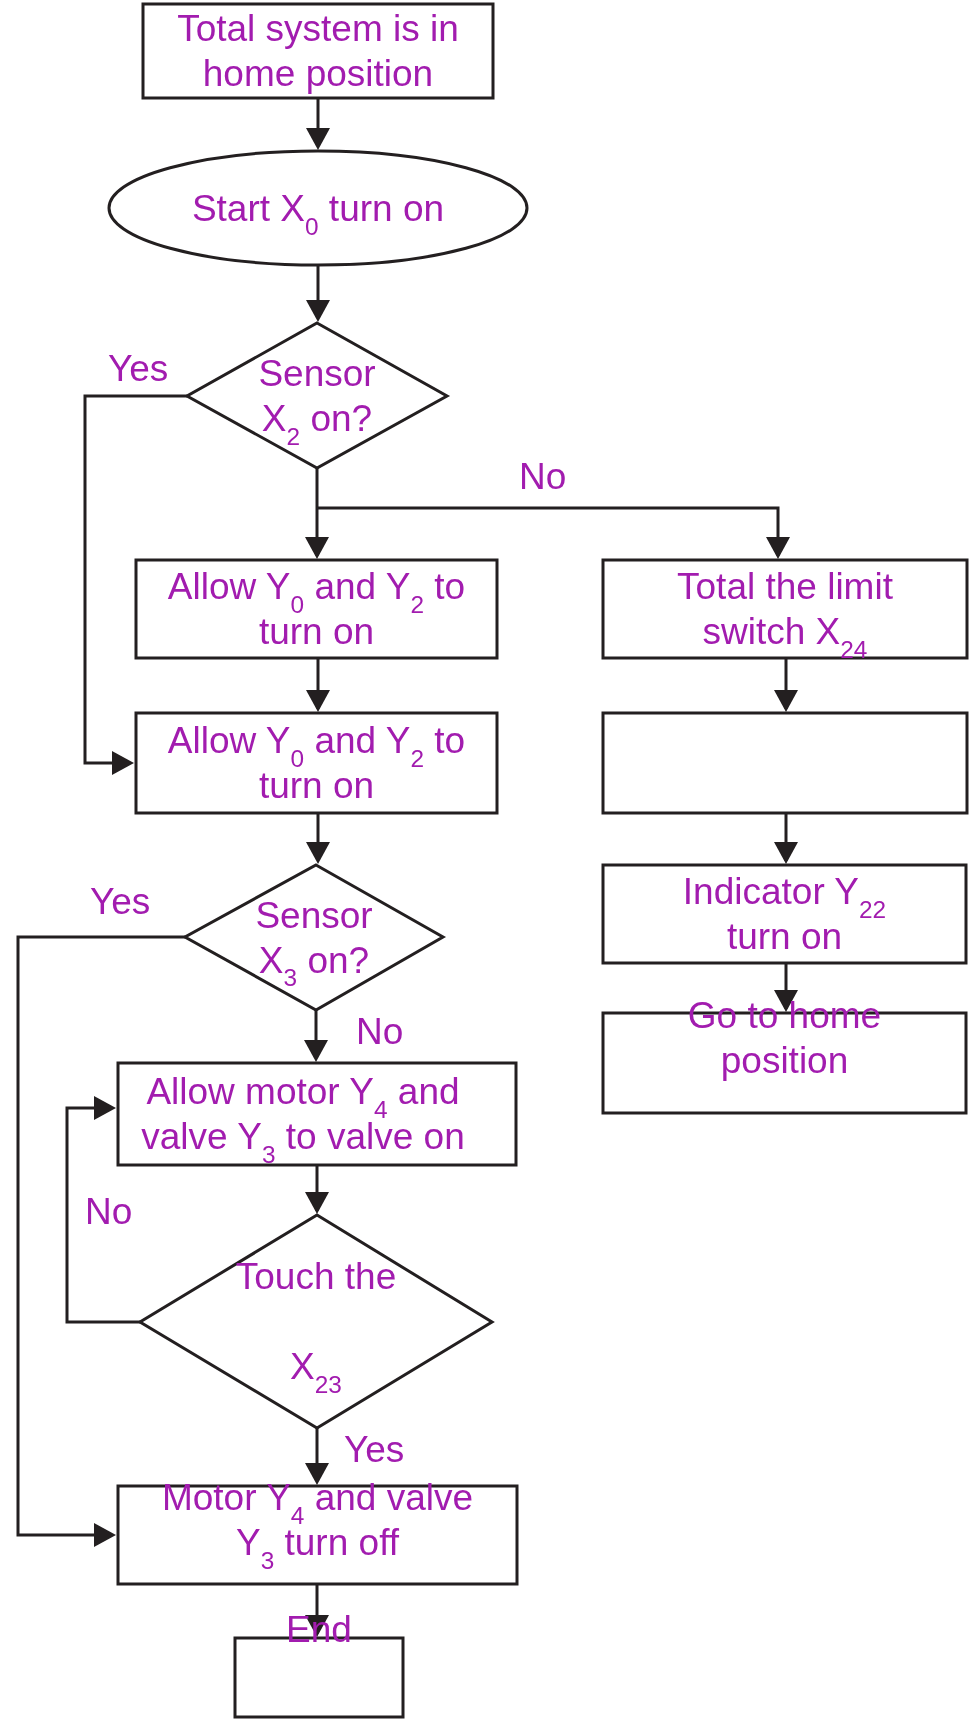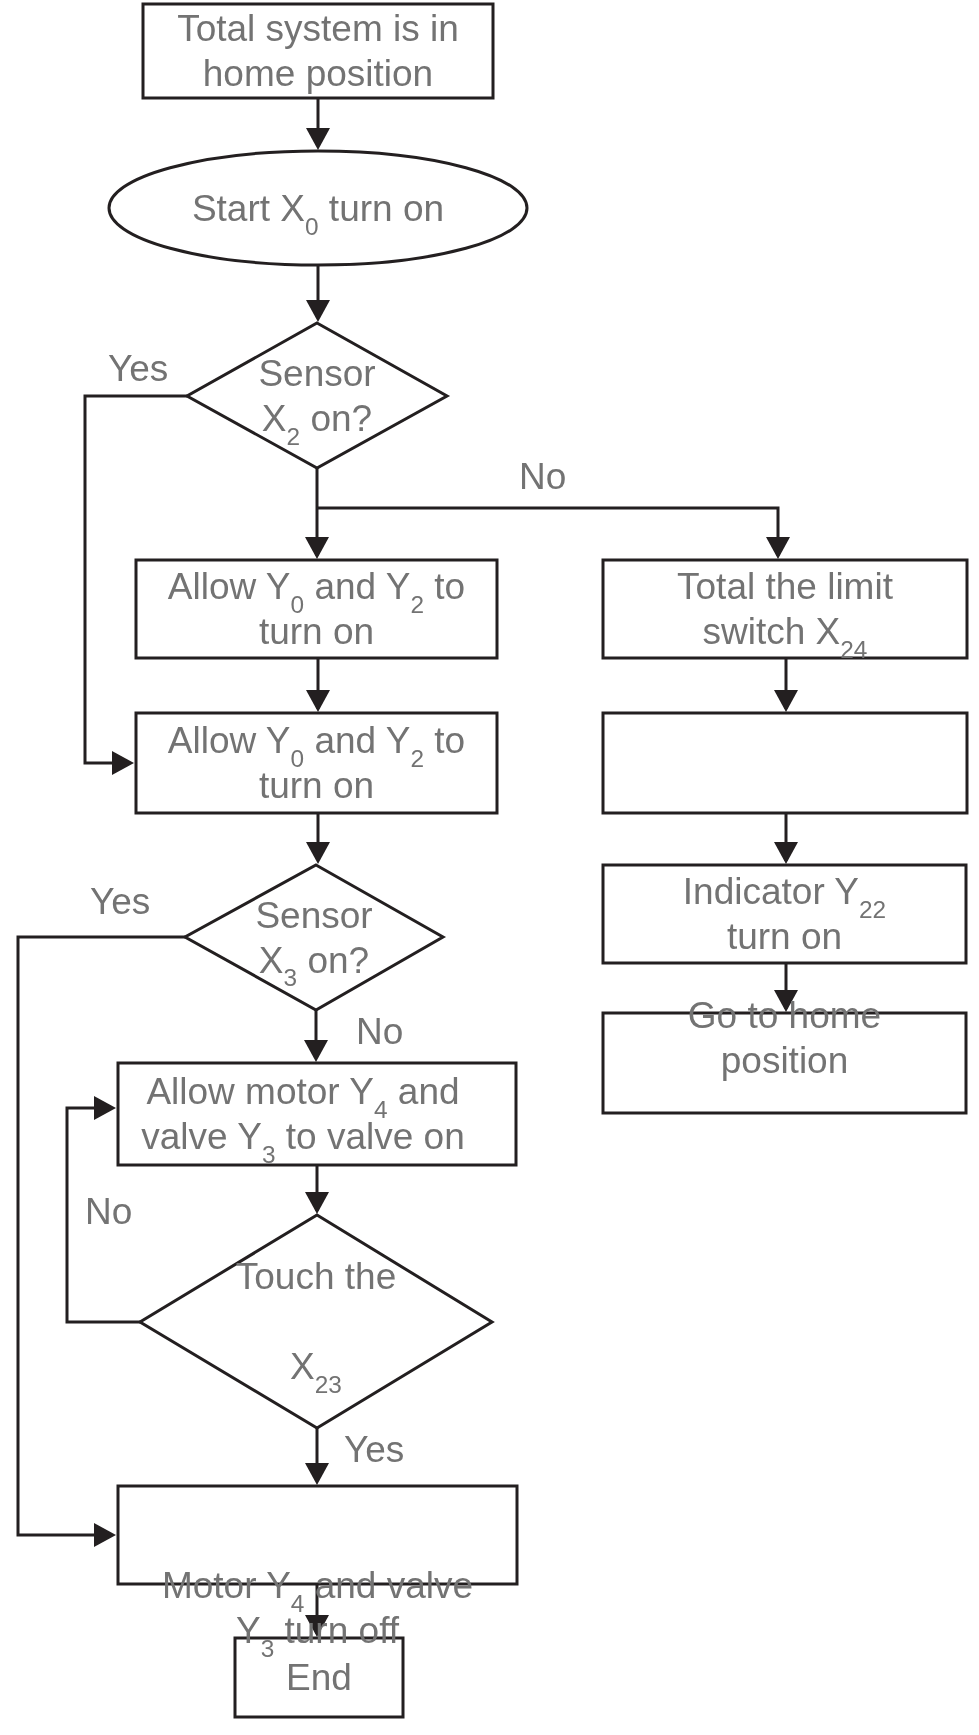--- a/index.html
+++ b/index.html
@@ -1,17 +1,17 @@
 <!DOCTYPE html>
 <html><head>
 <meta charset="utf-8">
 <style>
   html,body{margin:0;padding:0;background:#ffffff;}
   .canvas{position:relative;width:979px;height:1735px;background:#ffffff;
-          font-family:"Liberation Sans",sans-serif;color:#737373;overflow:hidden;}
+          font-family:"Liberation Sans",sans-serif;color:#a21caf;overflow:hidden;}
   .canvas svg{position:absolute;left:0;top:0;display:block;}
   .nt{position:absolute;display:flex;align-items:center;justify-content:center;
       text-align:center;font-size:37px;line-height:45px;}
   .nt .tx{white-space:nowrap;}
   sub{font-size:0.66em;line-height:0;position:relative;top:0.22em;}
   .el{position:absolute;font-size:37px;line-height:37px;white-space:nowrap;}
 </style>
 </head>
 <body>
 
@@ -100,25 +100,25 @@
   </div>
 
   <div class="nt" style="left:118px;top:1063px;width:370px;height:102px">
     <div class="tx"><span>Allow motor Y</span><sub>4</sub><span> and</span><br><span>valve Y</span><sub>3</sub><span> to valve on</span></div>
   </div>
 
   <div class="nt" style="left:140px;top:1215px;width:352px;height:213px">
     <div class="tx"><span>Touch the</span><br><br><span>X</span><sub>23</sub></div>
   </div>
 
-  <div class="nt" style="left:118px;top:1548px;width:399px;height:120px">
+  <div class="nt" style="left:118px;top:1460px;width:399px;height:120px">
     <div class="tx"><span>Motor Y</span><sub>4</sub><span> and valve</span><br><span>Y</span><sub>3</sub><span> turn off</span></div>
   </div>
 
-  <div class="nt" style="left:235px;top:1638px;width:168px;height:79px">
+  <div class="nt" style="left:235px;top:1590px;width:168px;height:79px">
     <div class="tx"><span>End</span></div>
   </div>
 
   <div class="nt" style="left:603px;top:560px;width:364px;height:98px">
     <div class="tx"><span>Total the limit</span><br><span>switch X</span><sub>24</sub></div>
   </div>
 
 
   <div class="nt" style="left:603px;top:865px;width:363px;height:98px">
     <div class="tx"><span>Indicator Y</span><sub>22</sub><br><span>turn on</span></div>

